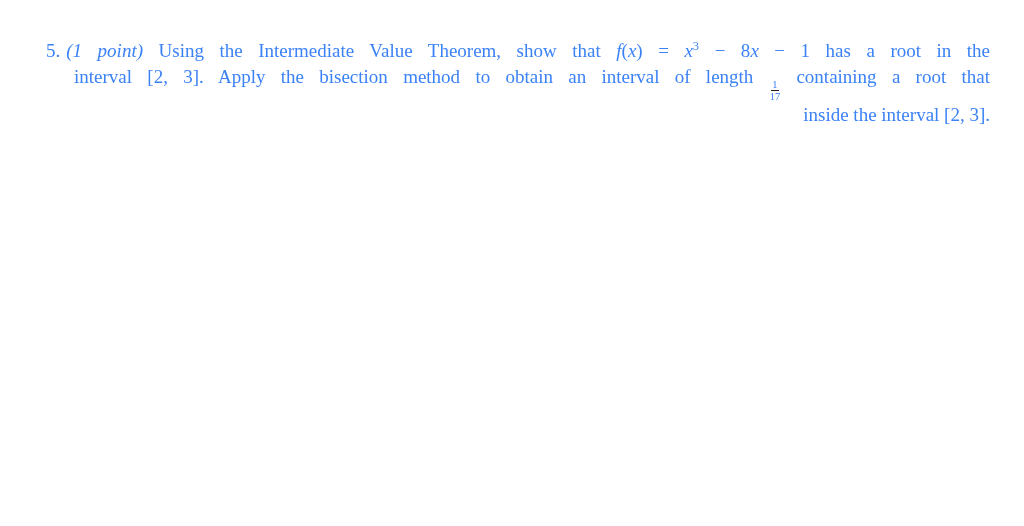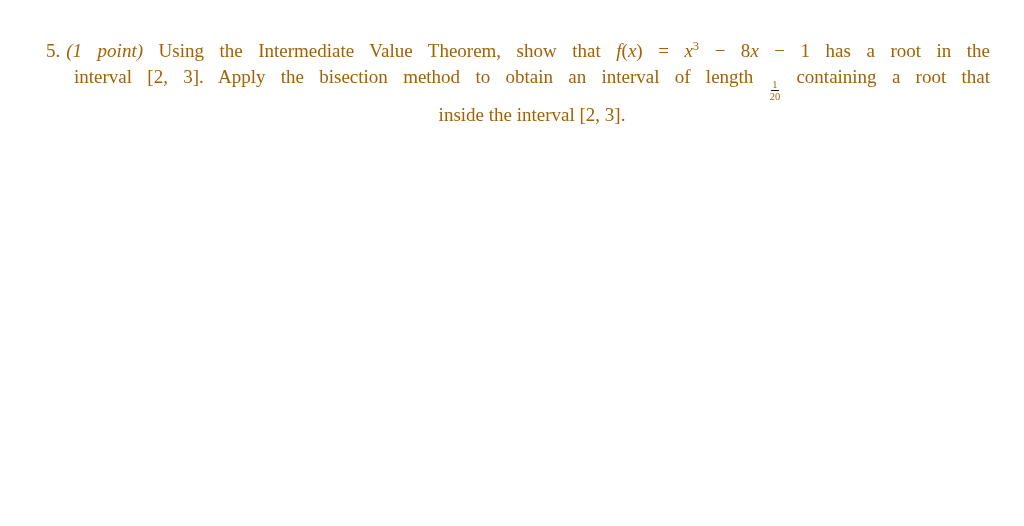--- a/index.html
+++ b/index.html
@@ -15,24 +15,24 @@
     font-family: "Liberation Serif", "DejaVu Serif", serif;
     color: #1b1b1b;
   }
   .problem {
     position: absolute;
     left: 74px;
     top: 38px;
     width: 916px;
     font-size: 19px;
     line-height: 26px;
-    color: #a16207;
+    color: #3b82f6;
   }
   .line {
-    text-align: center;
+    text-align: right;
     white-space: normal;
   }
   .line-justify {
     text-align: justify;
     text-align-last: justify;
   }
   .line-first {
     text-indent: -28px; 
   }
   .problem-number {
@@ -66,18 +66,18 @@
 </style>
 </head>
 <body>
 
 <div class="problem">
 
   <div class="line line-justify line-first"><span class="problem-number">5.</span><span class="it">(1 point)</span> <span>Using the Intermediate Value Theorem, show that </span><span class="it">f</span><span>(</span><span class="it">x</span><span>) = </span><span class="it">x</span><span class="sup">3</span><span> − 8</span><span class="it">x</span><span> − 1</span><span> has a root in the</span></div>
 
   <div class="line line-justify"><span>interval [2, 3]. Apply the bisection method to obtain an interval of length </span><span class="frac">
         <span class="num">1</span>
-        <span class="den">20</span>
+        <span class="den">17</span>
       </span><span> containing a root that</span></div>
 
   <div class="line"><span>inside the interval [2, 3].</span></div>
 
 </div>
 
 </body></html>

